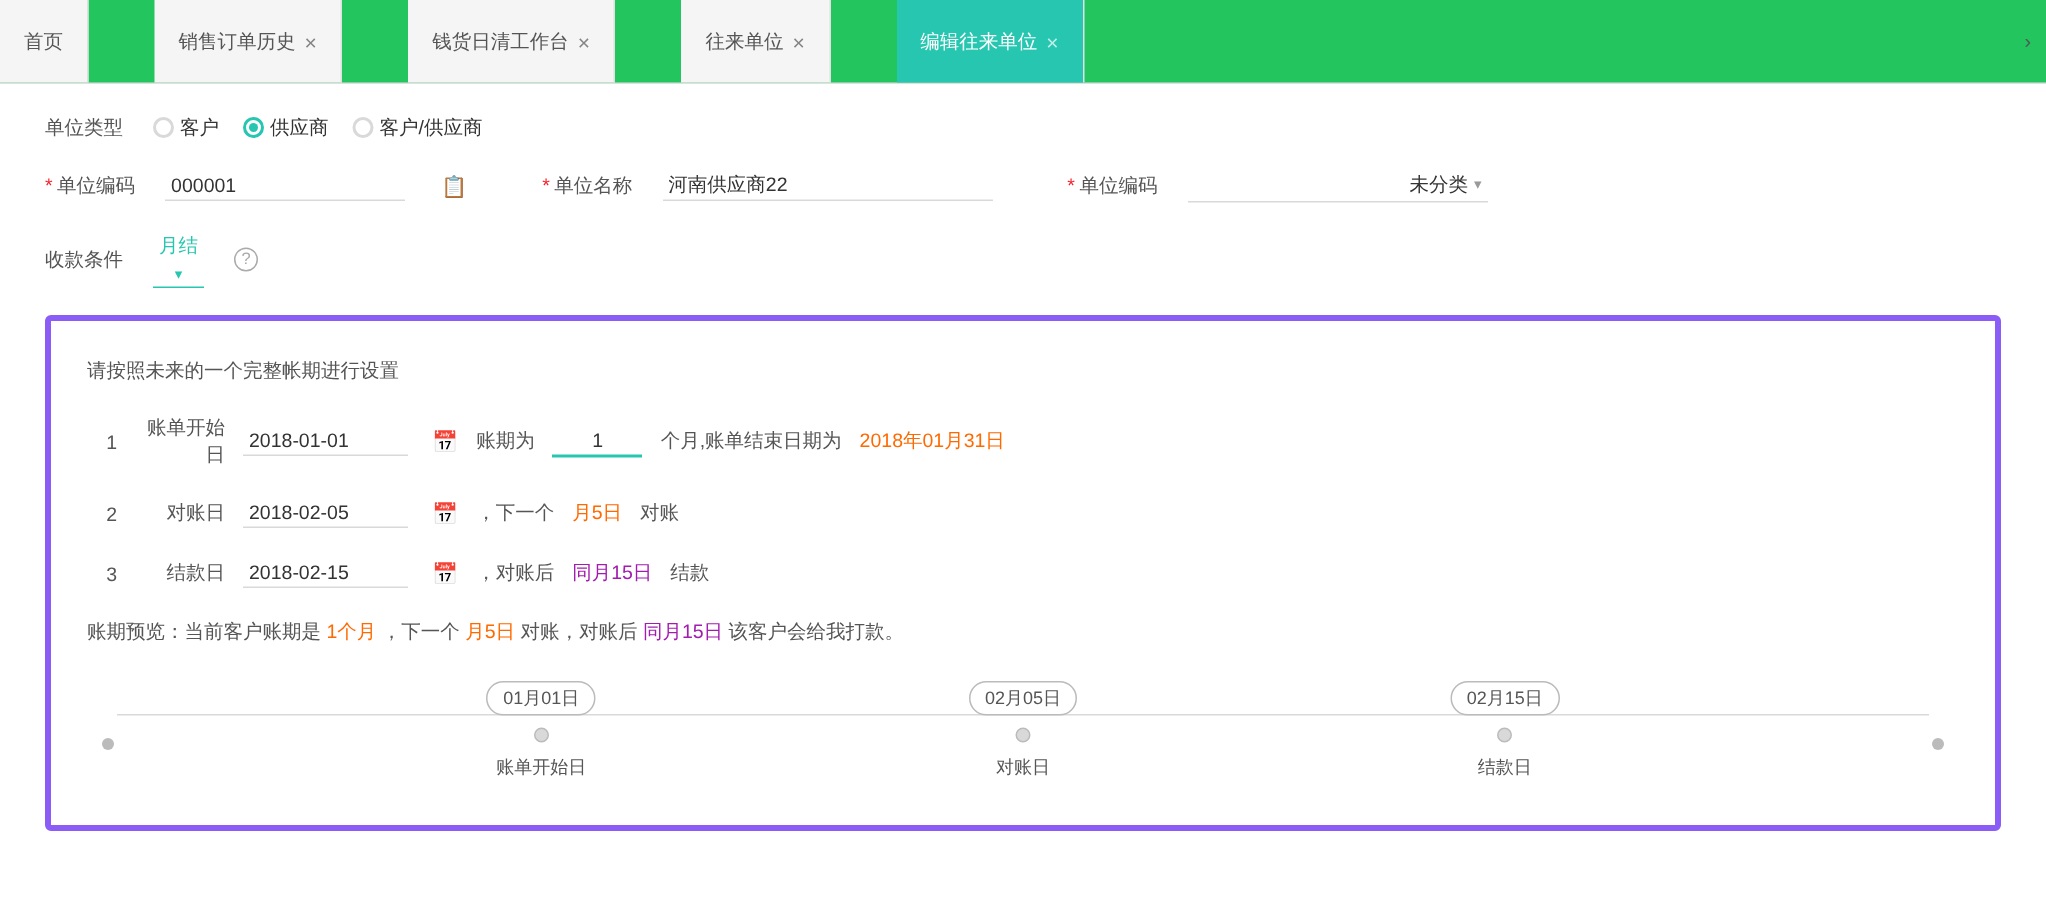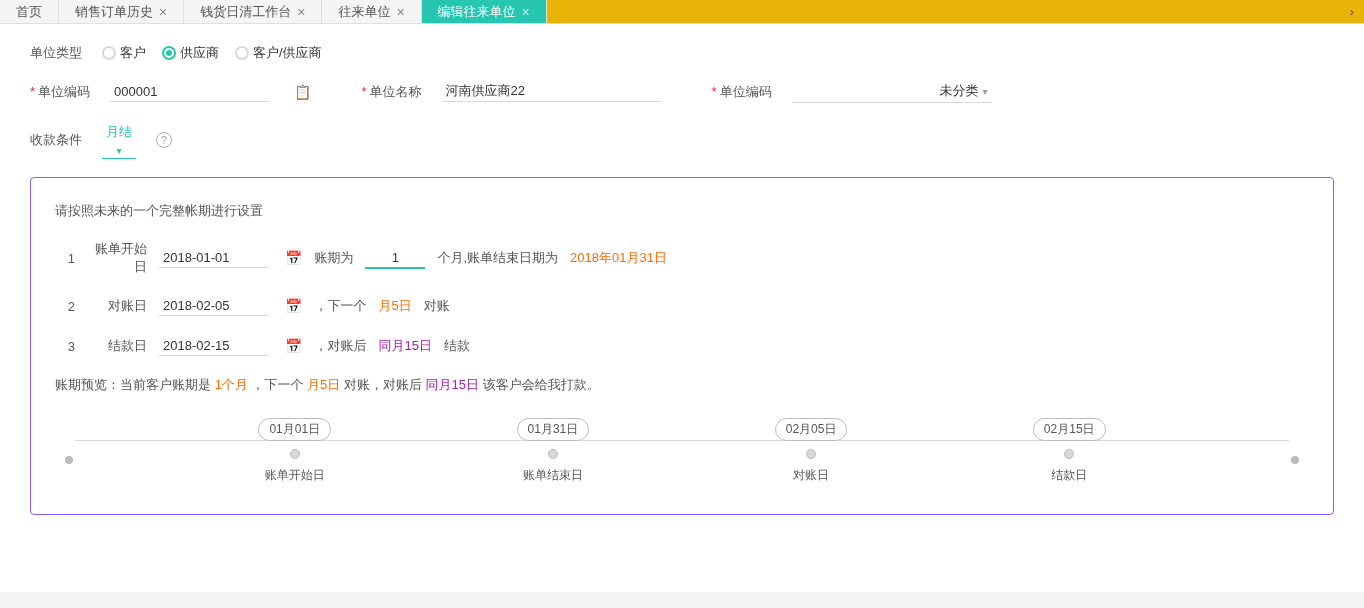--- a/index.html
+++ b/index.html
@@ -2,23 +2,24 @@
 <html><head>
   <meta charset="utf-8">
   <style>
     * { box-sizing: border-box; margin: 0; padding: 0; }
     body { font-family: "Microsoft YaHei", "PingFang SC", sans-serif; font-size: 13px; color: #333; background: #f5f5f5; }
 
     
     .tab-bar {
       display: flex;
       align-items: stretch;
-      background: #eab308;
+      background: #22c55e;
       border-bottom: 1px solid #e0e0e0;
-      height: 24px;
+      height: 56px;
+      gap: 44px;
     }
     .tab-item {
       display: flex;
       align-items: center;
       padding: 0 16px;
       cursor: pointer;
       border-right: 1px solid #e0e0e0;
       font-size: 13px;
       color: #555;
       gap: 6px;
@@ -166,21 +167,21 @@
       display: inline-flex;
       align-items: center;
       justify-content: center;
       font-size: 11px;
       color: #aaa;
       cursor: pointer;
     }
 
     
     .section-box {
-      border: 1px solid #8b5cf6;
+      border: 4px solid #8b5cf6;
       border-radius: 4px;
       padding: 24px 24px 30px;
       margin-top: 10px;
     }
     .section-hint {
       font-size: 13px;
       color: #555;
       margin-bottom: 20px;
     }
 
@@ -410,25 +411,20 @@
         <div style="display:flex;align-items:center;padding-top:17px;">
           <div style="width:8px;height:8px;border-radius:50%;background:#bbb;"></div>
         </div>
 
         <div class="timeline-point">
           <div class="tl-badge">01月01日</div>
           <div class="tl-dot"></div>
           <div class="tl-label">账单开始日</div>
         </div>
 
-        <div class="timeline-point">
-          <div class="tl-badge">01月31日</div>
-          <div class="tl-dot"></div>
-          <div class="tl-label">账单结束日</div>
-        </div>
 
         <div class="timeline-point">
           <div class="tl-badge">02月05日</div>
           <div class="tl-dot"></div>
           <div class="tl-label">对账日</div>
         </div>
 
         <div class="timeline-point">
           <div class="tl-badge">02月15日</div>
           <div class="tl-dot"></div>

